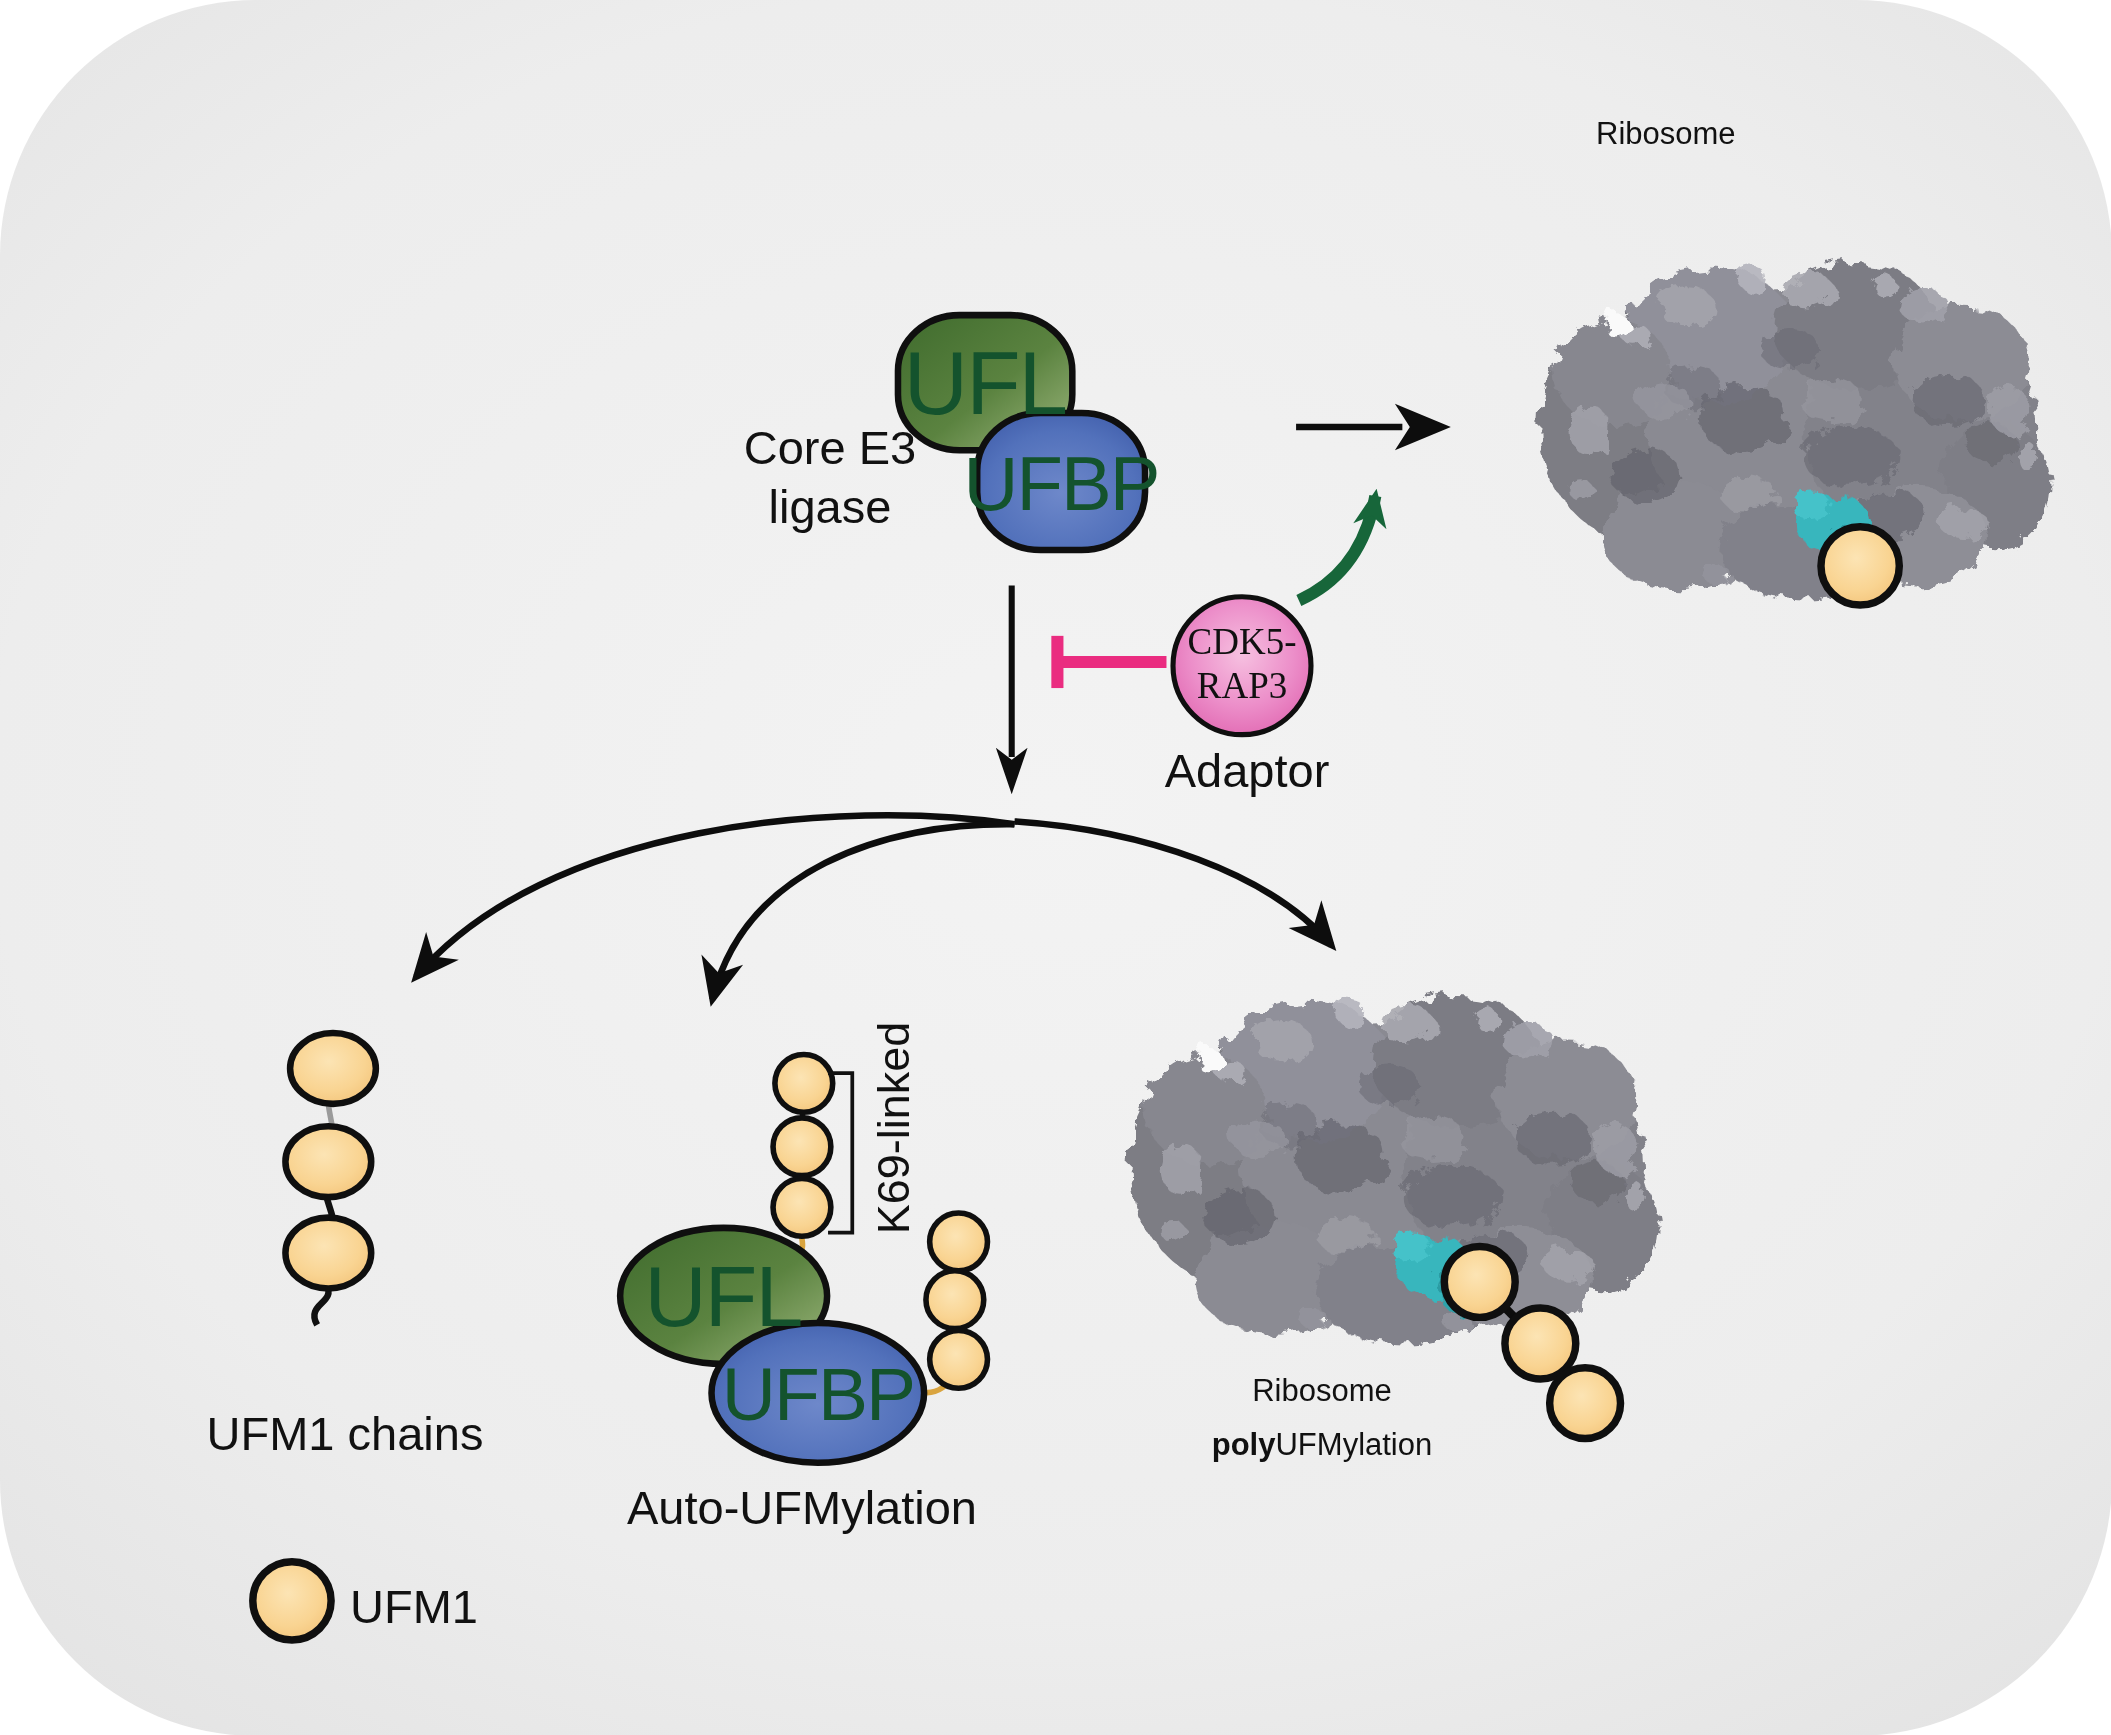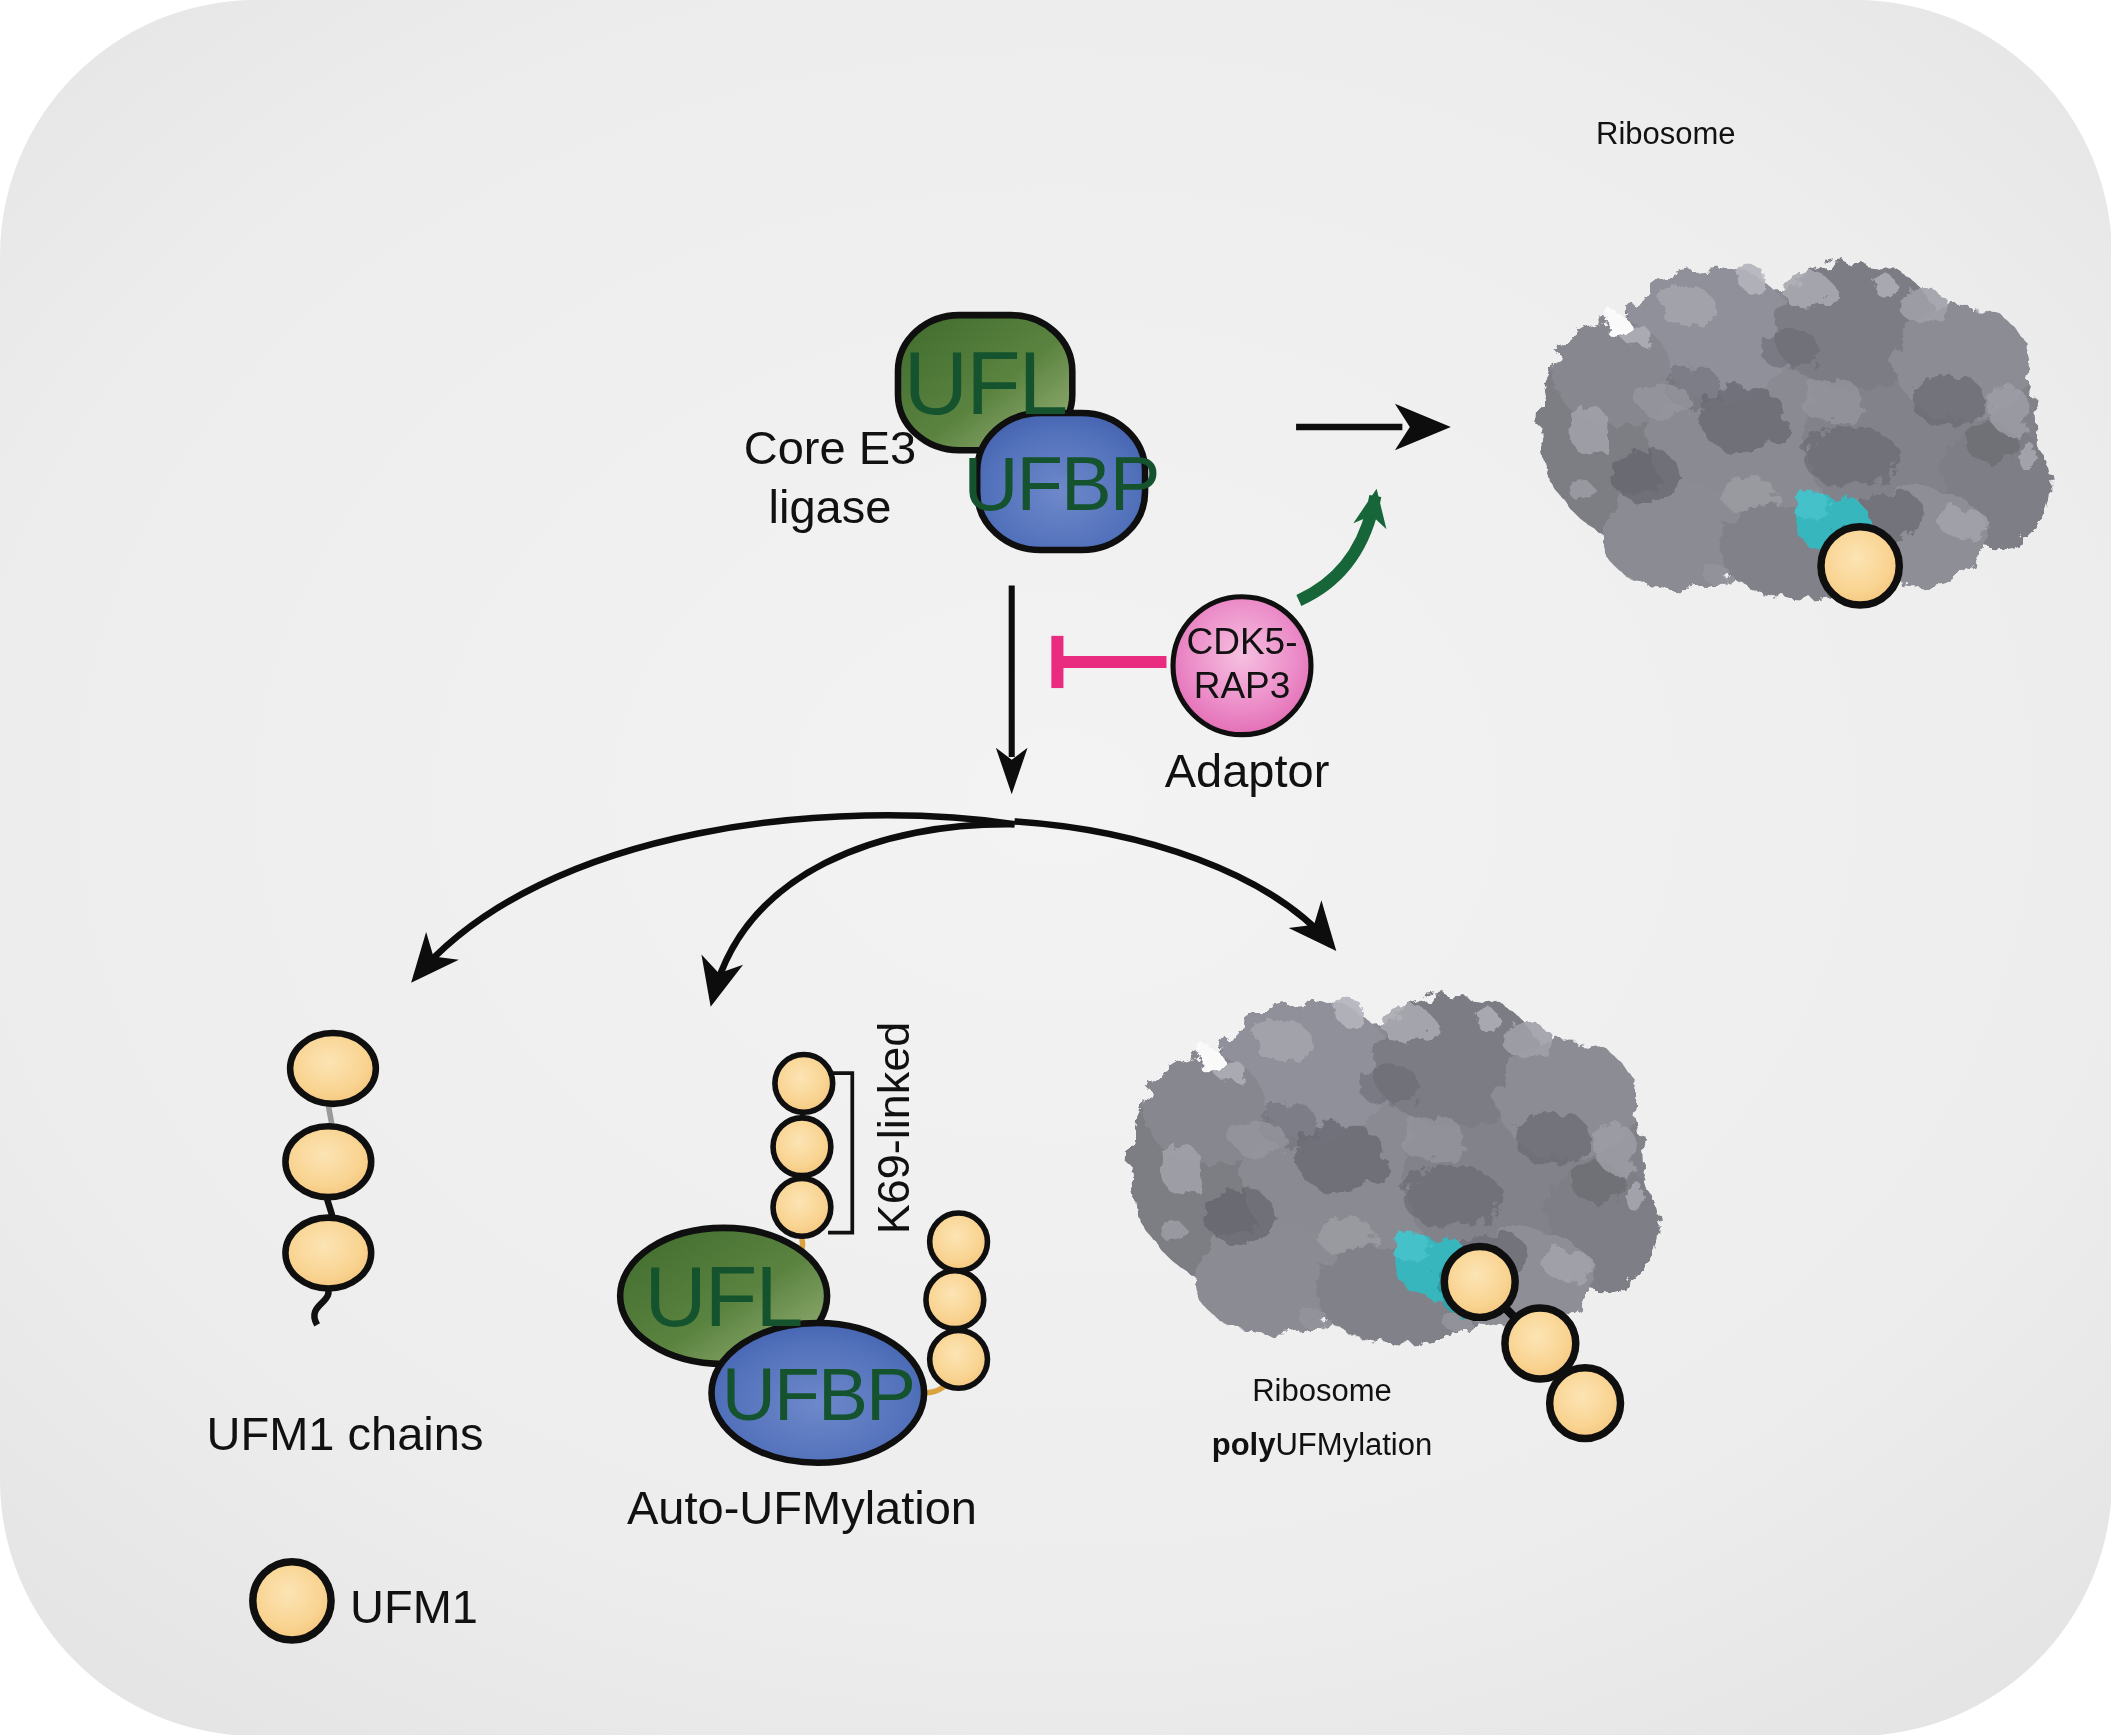--- a/index.html
+++ b/index.html
@@ -25,21 +25,21 @@
   .title{font-size:31px;line-height:60px;}
   .b{font-weight:bold;}
   .protein{
     position:absolute;color:#14532d;transform:translate(-50%,-52%);
     white-space:nowrap;letter-spacing:-1.9px;
   }
   .ufl-top{font-size:89px;}
   .ufbp-top{font-size:76px;}
   .ufl-auto{font-size:86px;}
   .ufbp-auto{font-size:75px;}
-  .cdk5{font-size:37px;line-height:44px;}
+  .cdk5{font-size:37px;line-height:44px;font-family:Liberation Serif, serif;}
   .rot{
     transform:translate(-50%,-50%) rotate(-90deg);
   }
 </style>
 </head>
 <body>
 
 <div class="canvas">
   <div class="panel"></div>
 

